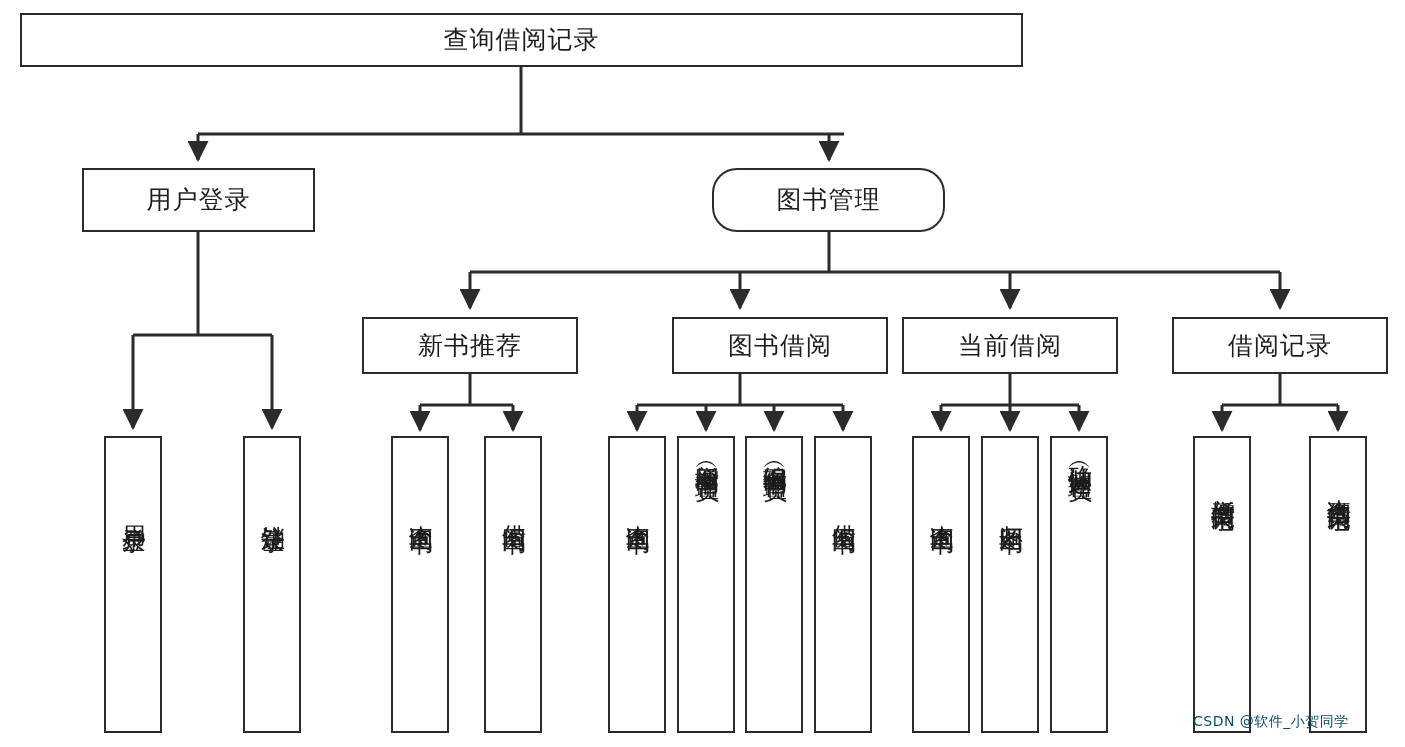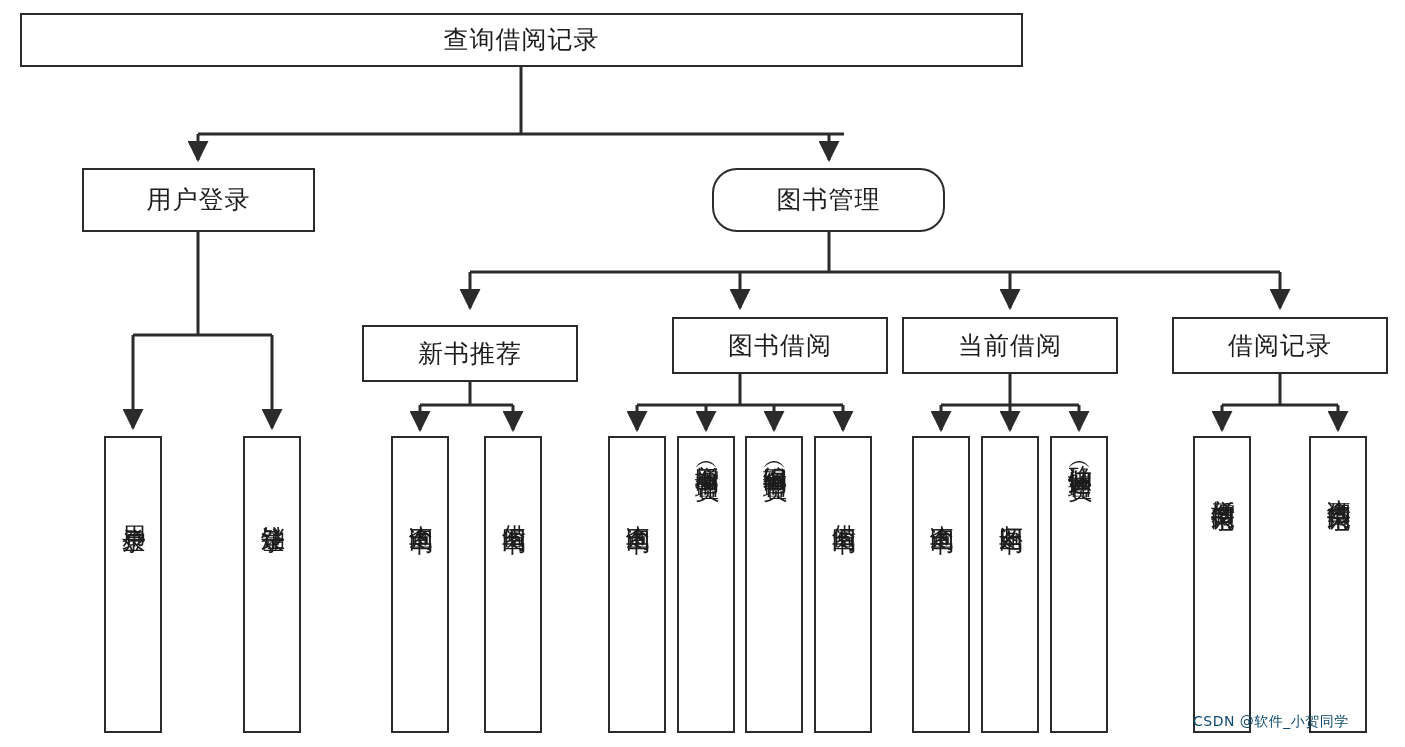--- a/index.html
+++ b/index.html
@@ -130,21 +130,21 @@
     <span class="label">查询借阅记录</span>
   </div>
 
   <div class="node h" style="left:82px; top:168px; width:233px; height:64px;">
     <span class="label">用户登录</span>
   </div>
   <div class="node h" style="left:712px; top:168px; width:233px; height:64px;border-radius:25px;">
     <span class="label">图书管理</span>
   </div>
 
-  <div class="node h" style="left:362px; top:317px; width:216px; height:57px;margin-top:8px;">
+  <div class="node h" style="left:362px; top:317px; width:216px; height:57px;">
     <span class="label">新书推荐</span>
   </div>
   <div class="node h" style="left:632px; top:317px; width:216px; height:57px;margin-left:40px;">
     <span class="label">图书借阅</span>
   </div>
   <div class="node h" style="left:1172px; top:317px; width:216px; height:57px;">
     <span class="label">借阅记录</span>
   </div>
   <div class="node h" style="left:902px; top:317px; width:216px; height:57px;">
     <span class="label">当前借阅</span>

